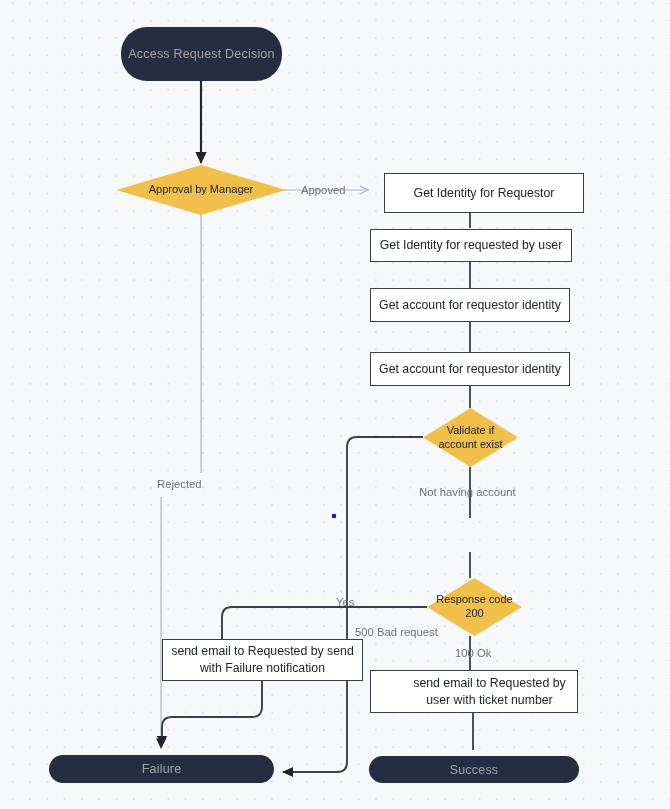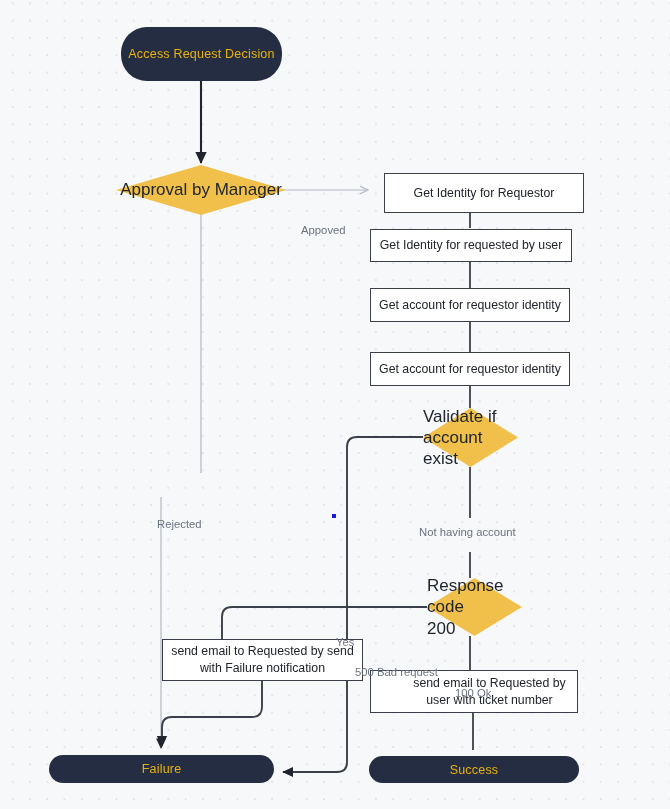--- a/index.html
+++ b/index.html
@@ -28,21 +28,21 @@
   .node {
     position: absolute;
     box-sizing: border-box;
     display: flex;
     align-items: center;
     justify-content: center;
     text-align: center;
   }
   .terminal {
     background: #242d42;
-    color: #eab308;
+    color: #a3a3a3;
     border-radius: 26px;
     font-size: 12.5px;
     letter-spacing: 0.2px;
   }
   .process {
     background: #ffffff;
     border: 1.8px solid #3b3f49;
     color: #20242c;
     font-size: 12.3px;
     line-height: 1.35;
@@ -60,32 +60,31 @@
     clip-path: polygon(50% 0%, 100% 50%, 50% 100%, 0% 50%);
   }
   .decision-label {
     position: absolute;
     left: 0; top: 0;
     width: 100%;
     height: 100%;
     display: flex;
     align-items: center;
     justify-content: center;
-    text-align: left;
-    font-size: 17px;
+    text-align: center;
+    font-size: 11px;
     color: #20242c;
     line-height: 1.25;
     white-space: pre-line;
   }
   .edge-label {
     position: absolute;
     font-size: 11.3px;
     color: #6b7280;
     white-space: nowrap;
-    margin-top: 40px;
   }
   .marker-dot {
     position: absolute;
     width: 4px;
     height: 4px;
     background: #1b1bdd;
   }
 </style>
 </head>
 <body>

